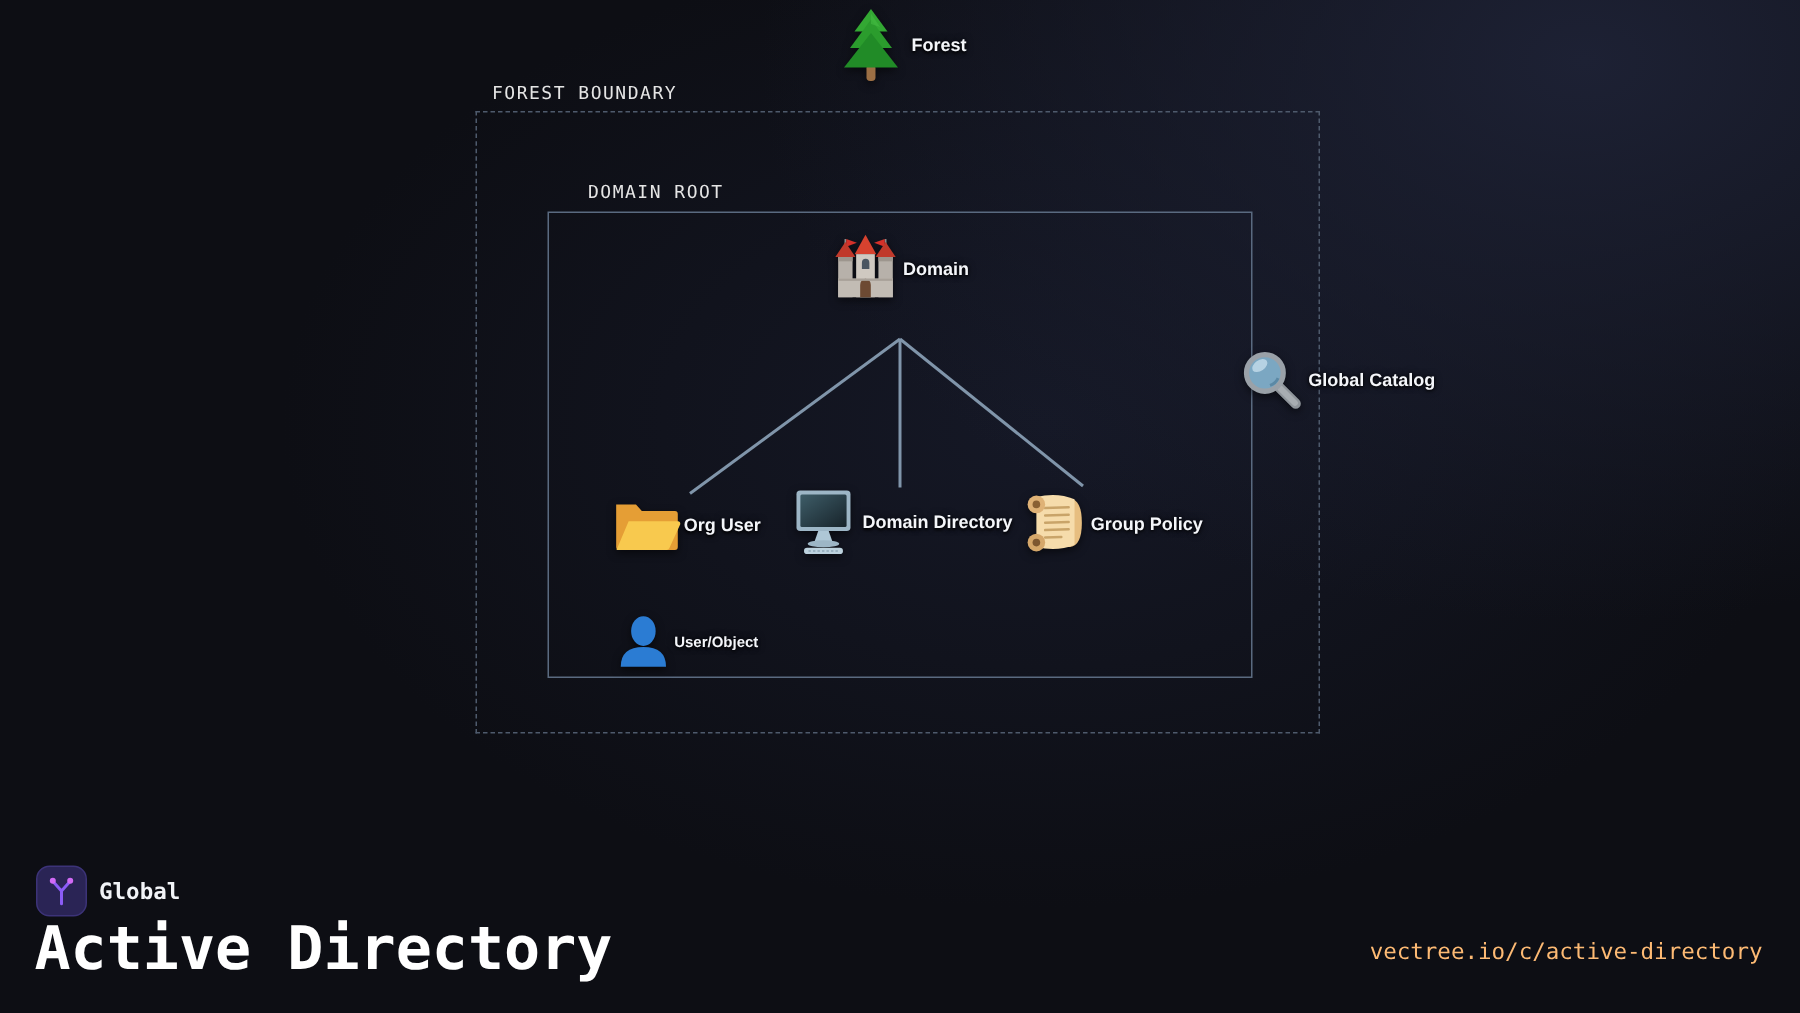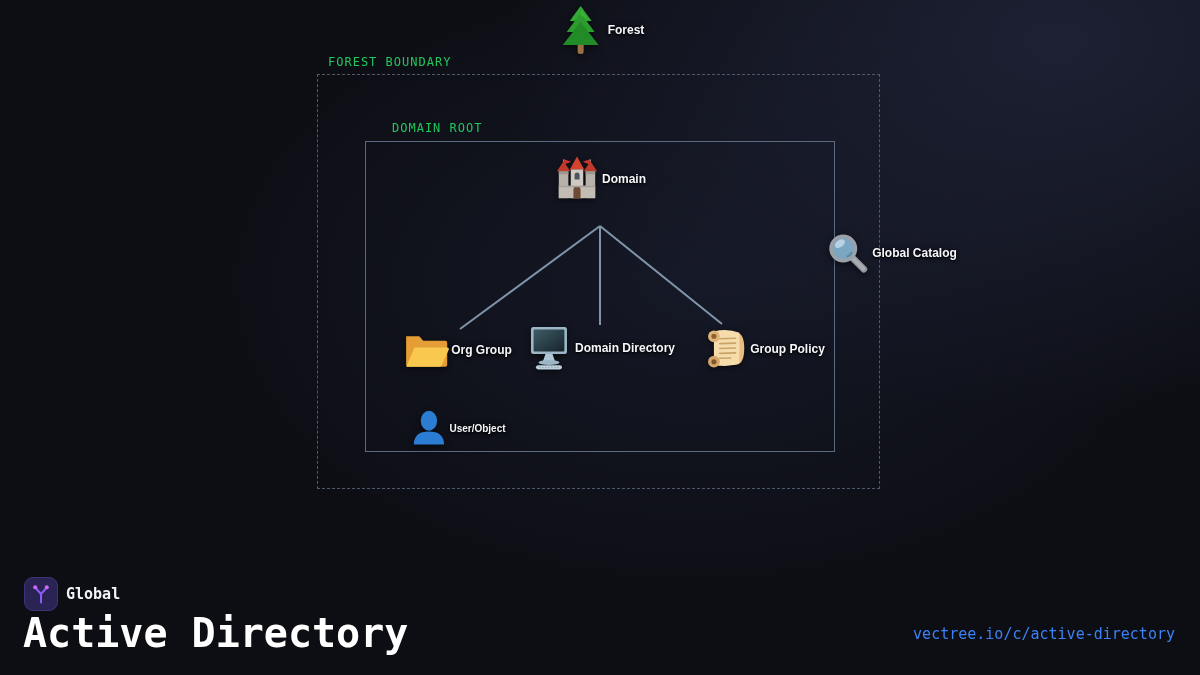--- a/index.html
+++ b/index.html
@@ -14,21 +14,21 @@
   }
 
   
   .forest-boundary {
     position: absolute; left: 317px; top: 74px; width: 563px; height: 415px;
     border: 1px dashed #4e5a6c; z-index: 1;
   }
   .boundary-label {
     position: absolute; z-index: 1;
     font-family: "DejaVu Sans Mono", monospace;
-    font-size: 12px; letter-spacing: 1px; color: #22c55e;
+    font-size: 12px; letter-spacing: 1px; color: #e5e5e5;
   }
   .forest-boundary-label { left: 328px; top: 55px; }
   .domain-root-box {
     position: absolute; left: 365px; top: 141px; width: 470px; height: 311px;
     border: 1px solid #5a6a80; z-index: 1;
   }
   .domain-root-label { left: 392px; top: 121px; }
 
   
   .edges-layer { position: absolute; left: 0; top: 0; z-index: 2; pointer-events: none; }
@@ -44,21 +44,21 @@
   .node-label {
     font-weight: bold; font-size: 12px; color: #f4f6fa; white-space: nowrap;
     text-shadow: 0 1px 2px rgba(0,0,0,.95), 0 0 5px rgba(0,0,0,.7);
   }
   .node-label.small { font-size: 10px; }
 
   .node-forest            { left: 600px; top: 4px; }
   .node-domain            { left: 600px; top: 156px; }
   .node-org-unit          { left: 458px; top: 330px; }
   .node-domain-controller { left: 600px; top: 323px; }
-  .node-group-policy      { left: 741px; top: 327px; margin-left: 23px; }
+  .node-group-policy      { left: 741px; top: 327px; }
   .node-user-object       { left: 458px; top: 409px; }
   .node-global-catalog    { left: 891px; top: 230px; }
 
   
   .logo-box {
     position: absolute; left: 24px; top: 577px; width: 34px; height: 34px;
     border-radius: 9px; background: #2a2455; border: 1px solid #3c3378;
     display: flex; align-items: center; justify-content: center; z-index: 4;
   }
   .brand-name {
@@ -67,21 +67,21 @@
     font-size: 15px; color: #f2f4f8;
   }
   .page-title {
     position: absolute; left: 23px; top: 610px; z-index: 4;
     font-family: "DejaVu Sans Mono", monospace; font-weight: bold;
     font-size: 40px; color: #ffffff; white-space: nowrap;
   }
   .page-url {
     position: absolute; right: 25px; top: 625px; z-index: 4;
     font-family: "DejaVu Sans Mono", monospace;
-    font-size: 15px; color: #3b82f6;
+    font-size: 15px; color: #fdba74;
   }
 </style>
 </head>
 <body>
 
 <div class="forest-boundary"></div>
 <div class="boundary-label forest-boundary-label">FOREST BOUNDARY</div>
 
 <div class="domain-root-box"></div>
 <div class="boundary-label domain-root-label">DOMAIN ROOT</div>
@@ -129,21 +129,21 @@
   <span class="node-label">Domain</span>
 </div>
 
 <div class="node node-org-unit">
   <span class="icon">
     <svg width="45" height="40" viewBox="0 0 46 40">
       <path d="M2 6 h13.5 l4 4.5 H42 a2 2 0 0 1 2 2 V35 a2 2 0 0 1 -2 2 H4 a2 2 0 0 1 -2 -2 Z" fill="#e59e35"></path>
       <path d="M2.2 37 L10.5 17.5 h33.6 a1.6 1.6 0 0 1 1.5 2.2 L38.3 35.7 a2.1 2.1 0 0 1 -2 1.3 Z" fill="#f8c94e"></path>
     </svg>
   </span>
-  <span class="node-label">Org Group</span>
+  <span class="node-label">Org User</span>
 </div>
 
 <div class="node node-domain-controller">
   <span class="icon">
     <svg width="48" height="50" viewBox="0 0 48 50">
       <defs>
         <linearGradient id="scr" x1="0" y1="0" x2="1" y2="1">
           <stop offset="0" stop-color="#3e5d68"></stop>
           <stop offset="1" stop-color="#17232a"></stop>
         </linearGradient>

